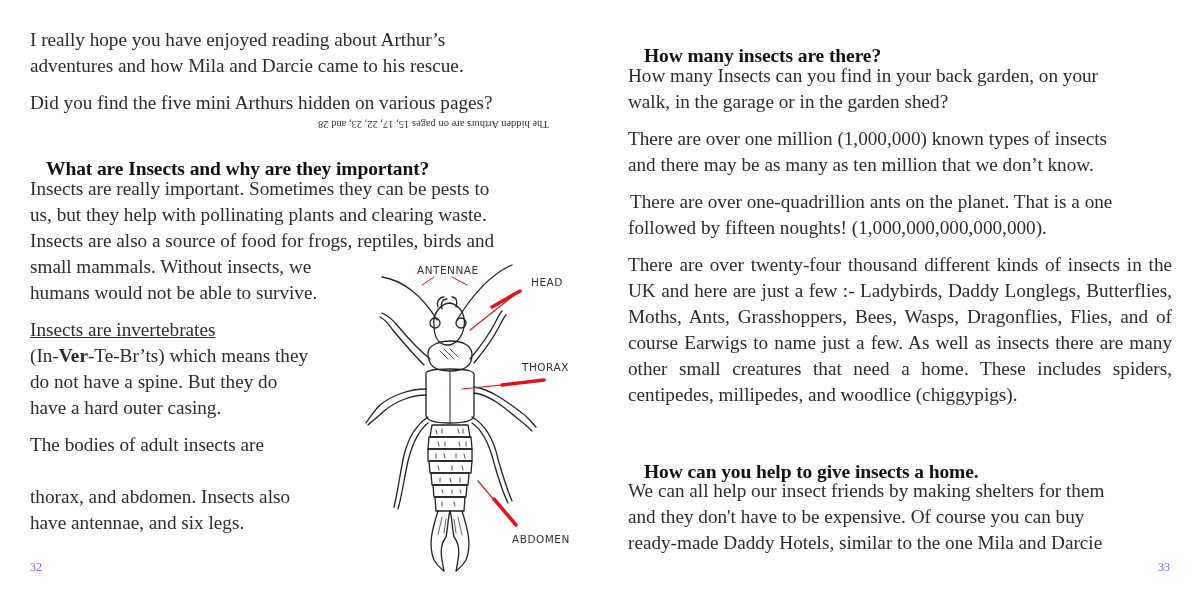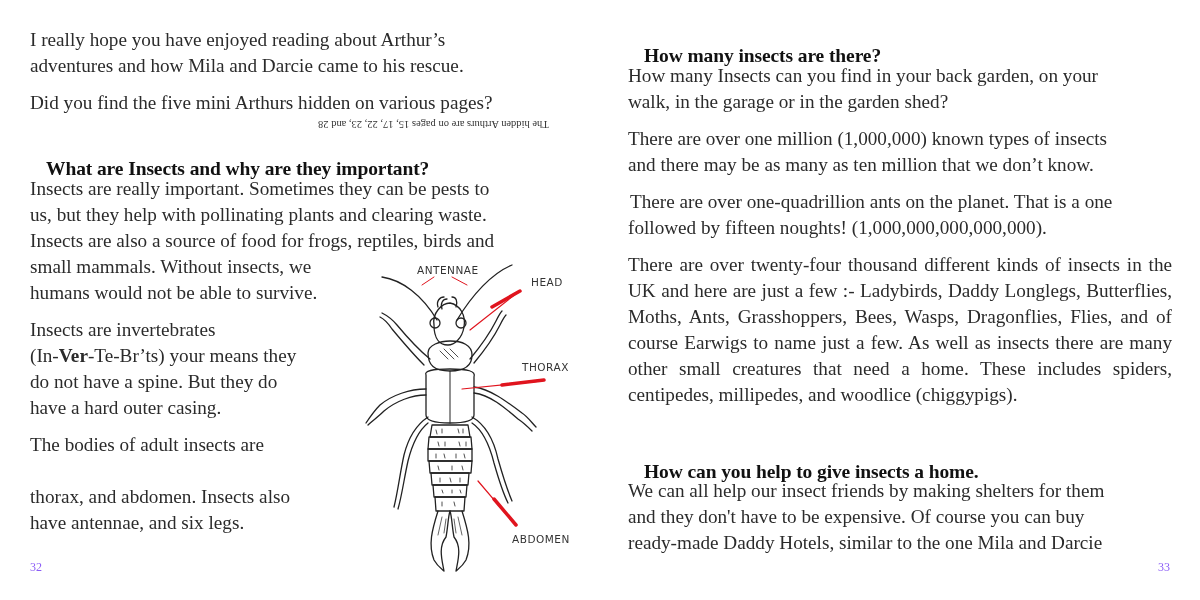--- a/index.html
+++ b/index.html
@@ -83,22 +83,22 @@
   <div class="upside" style="left:318px; top:119px;">The hidden Arthurs are on pages 15, 17, 22, 23, and 28</div>
 
   <h2 class="heading" style="left:30px; top:140px;">What are Insects and why are they important?</h2>
 
   <p class="txt" style="left:30px; top:176px;">Insects are really important. Sometimes they can be pests to</p>
   <p class="txt" style="left:30px; top:202px;">us, but they help with pollinating plants and clearing waste.</p>
   <p class="txt" style="left:30px; top:228px;">Insects are also a source of food for frogs, reptiles, birds and</p>
   <p class="txt" style="left:30px; top:254px;text-align:right;">small mammals. Without insects, we</p>
   <p class="txt" style="left:30px; top:280px;">humans would not be able to survive.</p>
 
-  <p class="txt" style="left:30px; top:317px;">Insects are invertebrates</p>
-  <p class="txt" style="left:30px; top:343px;"><span>(In-</span><span class="bold-syl">Ver</span><span>-Te-Br’ts) your means they</span></p>
+  <p class="txt" style="left:30px; top:317px;text-decoration:underline;">Insects are invertebrates</p>
+  <p class="txt" style="left:30px; top:343px;"><span>(In-</span><span class="bold-syl">Ver</span><span>-Te-Br’ts) which means they</span></p>
   <p class="txt" style="left:30px; top:369px;">do not have a spine. But they do</p>
   <p class="txt" style="left:30px; top:395px;">have a hard outer casing.</p>
 
   <p class="txt" style="left:30px; top:432px;">The bodies of adult insects are</p>
   <p class="txt" style="left:30px; top:484px;">thorax, and abdomen. Insects also</p>
   <p class="txt" style="left:30px; top:510px;">have antennae, and six legs.</p>
 
   <div class="pageno" style="left:30px; top:560px;">32</div>
 
   <div class="diagram">

